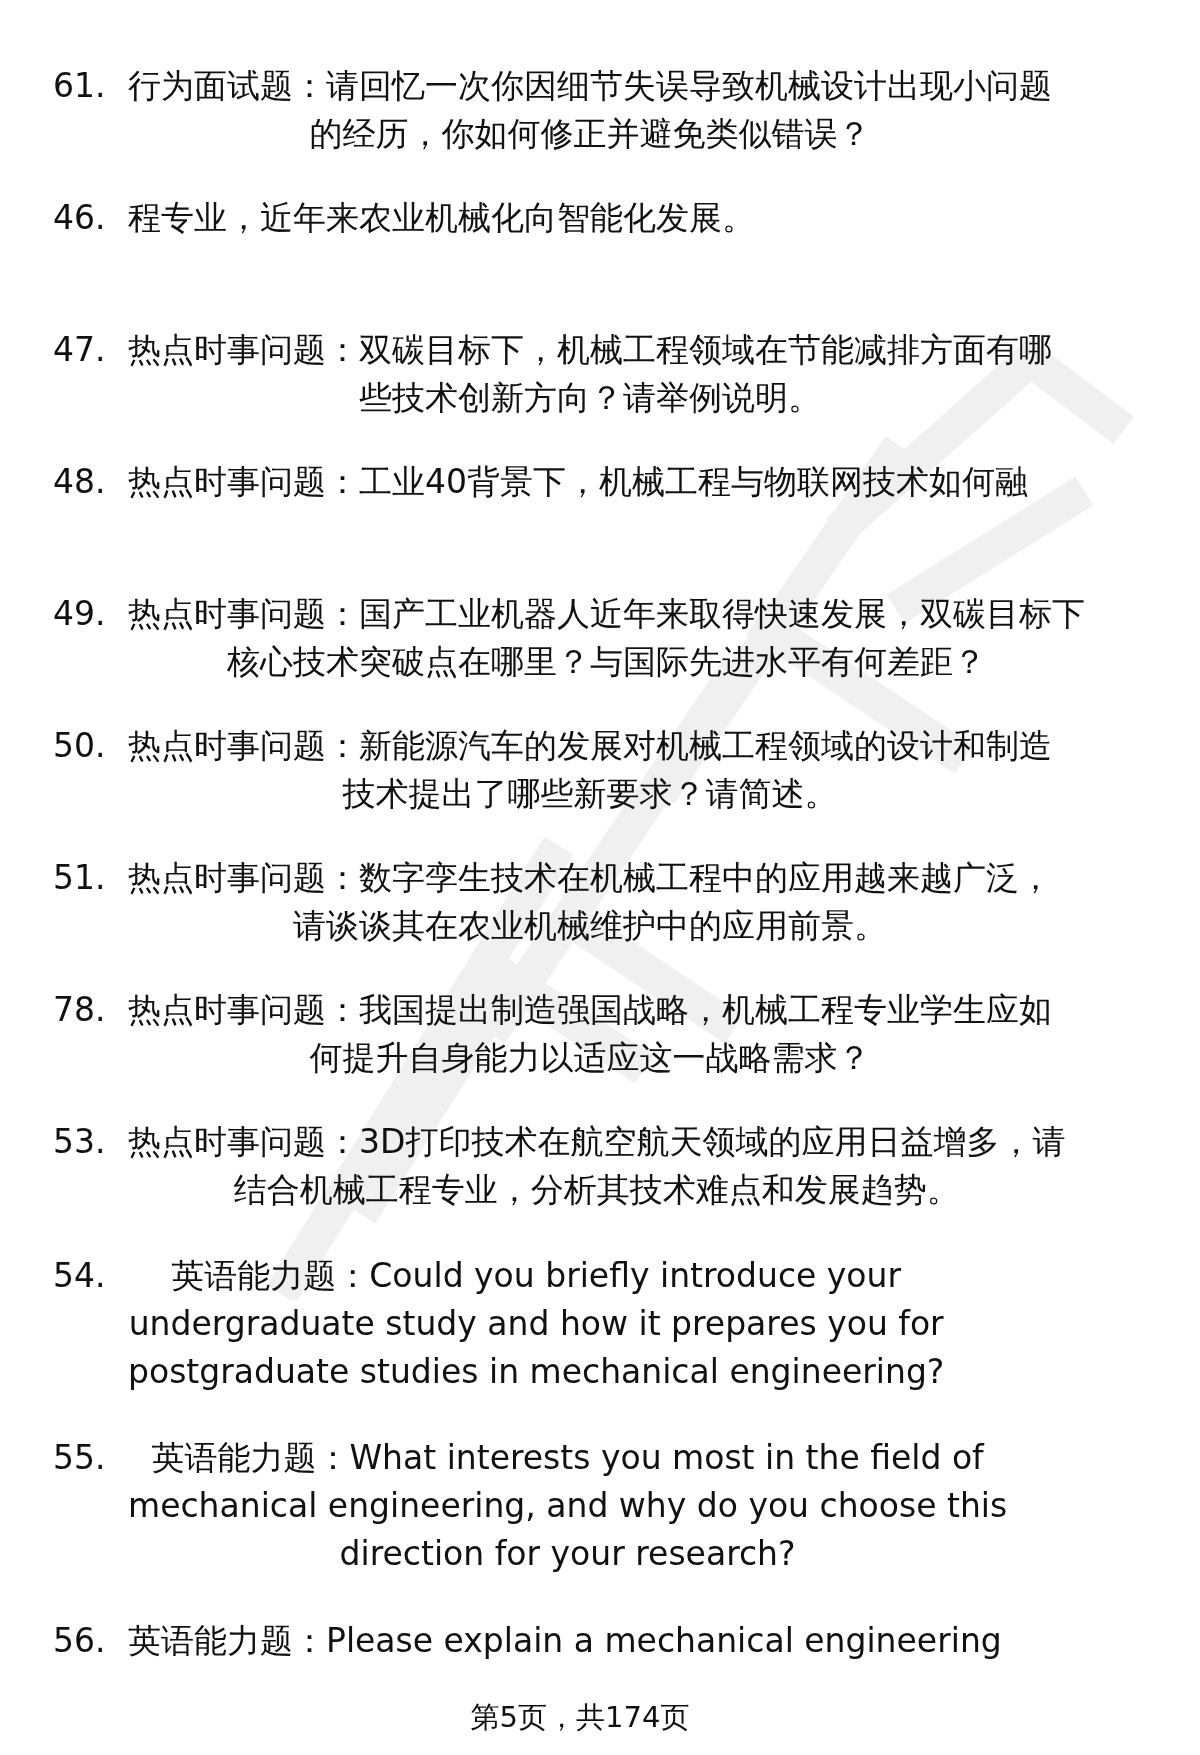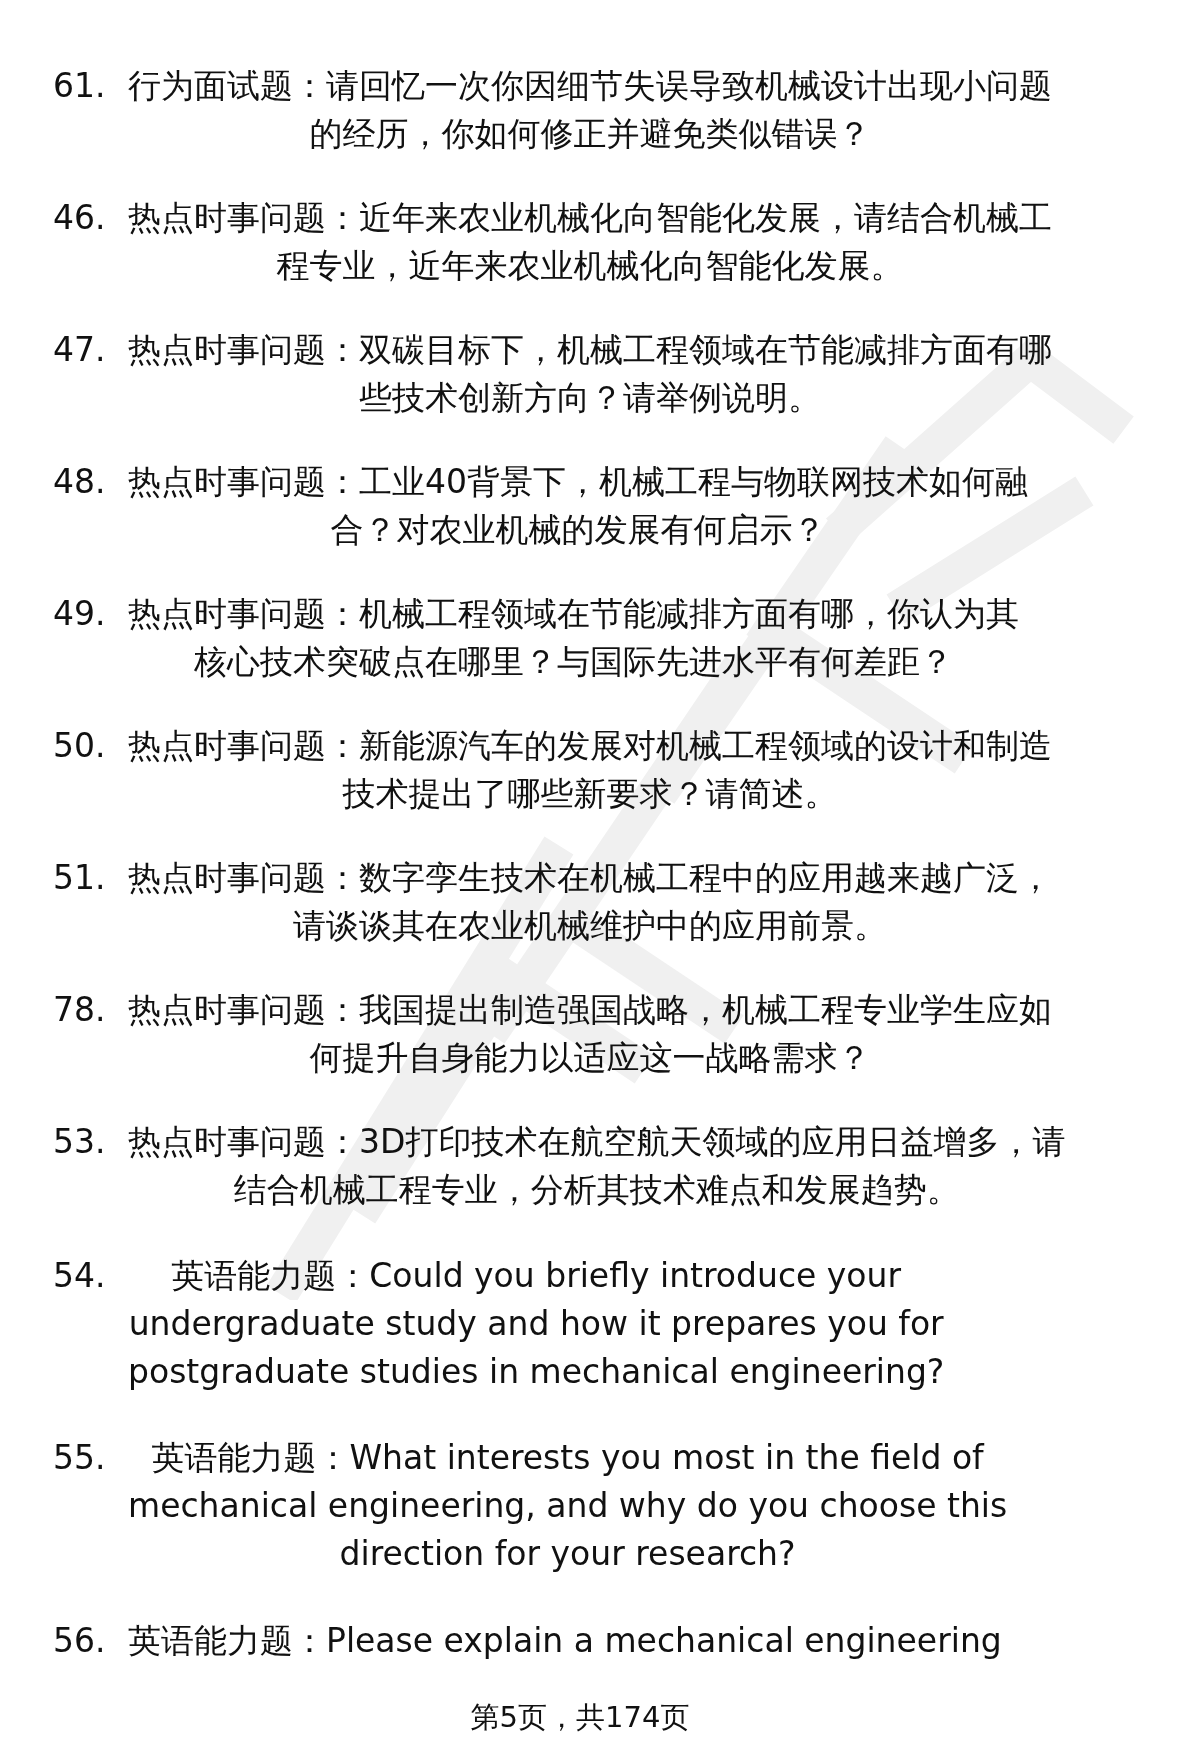--- a/index.html
+++ b/index.html
@@ -44,45 +44,43 @@
   <span class="num">61.</span>
   <div class="lines">
     <span class="line">行为面试题：请回忆一次你因细节失误导致机械设计出现小问题</span>
     <span class="line">的经历，你如何修正并避免类似错误？</span>
   </div>
 </div>
 
 <div class="item" style="top:194px;">
   <span class="num">46.</span>
   <div class="lines">
-    <span class="line">热点时事问题：近年来农业机械化向智能化发展，请结合机械工</span>
     <span class="line">程专业，近年来农业机械化向智能化发展。</span>
   </div>
 </div>
 
 <div class="item" style="top:326px;">
   <span class="num">47.</span>
   <div class="lines">
     <span class="line">热点时事问题：双碳目标下，机械工程领域在节能减排方面有哪</span>
     <span class="line">些技术创新方向？请举例说明。</span>
   </div>
 </div>
 
 <div class="item" style="top:458px;">
   <span class="num">48.</span>
   <div class="lines">
     <span class="line">热点时事问题：工业40背景下，机械工程与物联网技术如何融</span>
-    <span class="line">合？对农业机械的发展有何启示？</span>
   </div>
 </div>
 
 <div class="item" style="top:590px;">
   <span class="num">49.</span>
   <div class="lines">
-    <span class="line">热点时事问题：机械工程领域在节能减排方面有哪，你认为其</span>
+    <span class="line">热点时事问题：国产工业机器人近年来取得快速发展，双碳目标下</span>
     <span class="line">核心技术突破点在哪里？与国际先进水平有何差距？</span>
   </div>
 </div>
 
 <div class="item" style="top:722px;">
   <span class="num">50.</span>
   <div class="lines">
     <span class="line">热点时事问题：新能源汽车的发展对机械工程领域的设计和制造</span>
     <span class="line">技术提出了哪些新要求？请简述。</span>
   </div>

